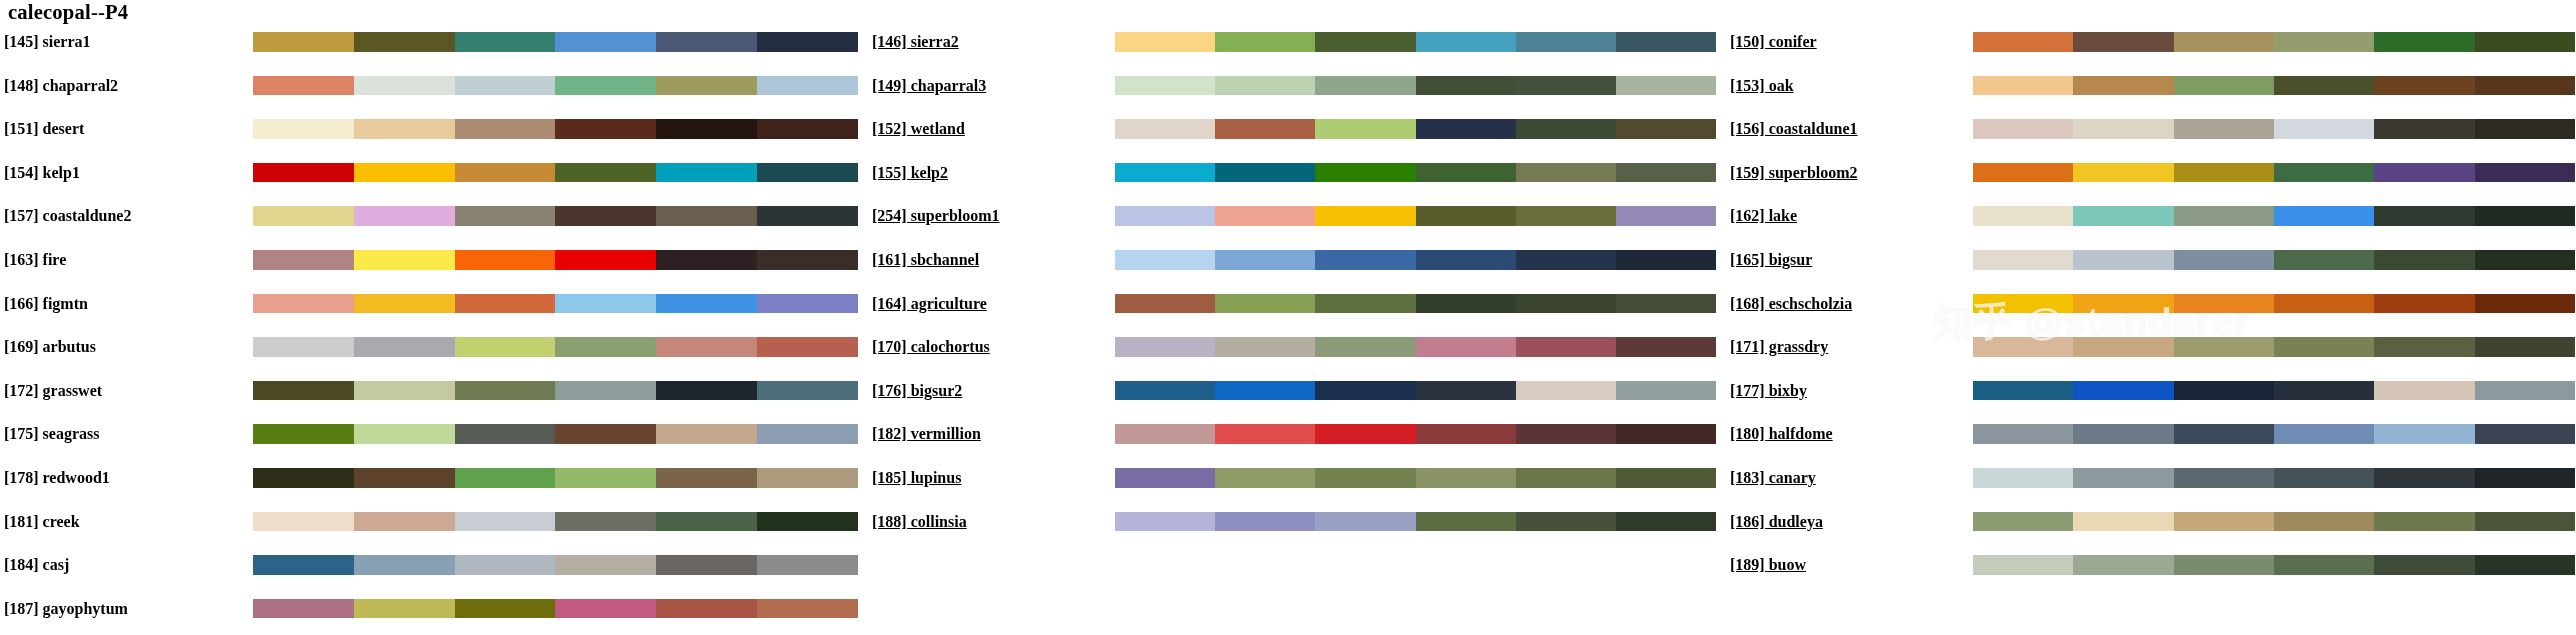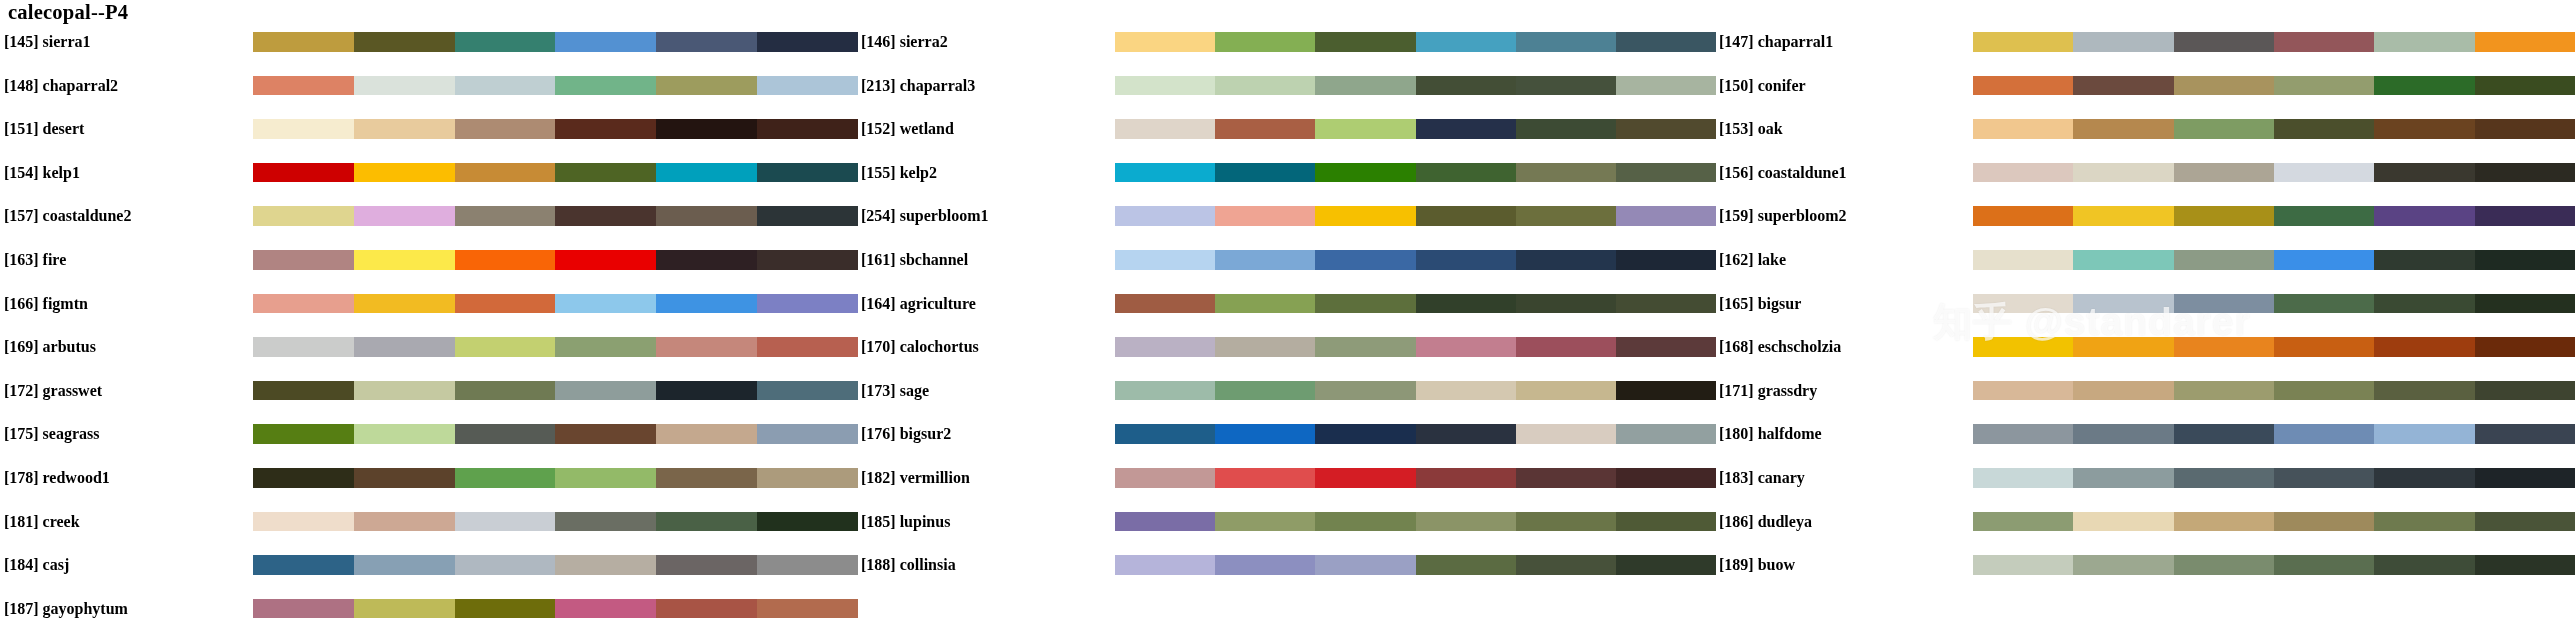--- a/index.html
+++ b/index.html
@@ -55,21 +55,22 @@
     font-weight: bold;
     color: #000000;
     white-space: nowrap;
     padding-left: 3.9px;
     line-height: 23.6px;
     overflow: hidden;
   }
   .col-2 .row-label, .col-3 .row-label {
     width: 257px;
     flex: 0 0 257px;
-    padding-left: 3px;
+    padding-left: 14px;
+    text-decoration: underline;
   }
   .swatch-strip {
     display: flex;
     flex-direction: row;
     height: 19.6px;
     flex: 1 1 auto;
     overflow: hidden;
   }
   .swatch {
     flex: 1 1 0;
@@ -257,21 +258,21 @@
         <div class="swatch-strip">
           <div class="swatch" style="background: rgb(250, 213, 130);"></div>
           <div class="swatch" style="background: rgb(132, 175, 83);"></div>
           <div class="swatch" style="background: rgb(75, 94, 47);"></div>
           <div class="swatch" style="background: rgb(69, 161, 192);"></div>
           <div class="swatch" style="background: rgb(77, 129, 148);"></div>
           <div class="swatch" style="background: rgb(58, 86, 98);"></div>
         </div>
       </div>
       <div class="palette-row">
-        <div class="row-label">[213] chaparral3</div>
+        <div class="row-label">[149] chaparral3</div>
         <div class="swatch-strip">
           <div class="swatch" style="background: rgb(211, 227, 202);"></div>
           <div class="swatch" style="background: rgb(189, 210, 176);"></div>
           <div class="swatch" style="background: rgb(143, 166, 140);"></div>
           <div class="swatch" style="background: rgb(67, 78, 54);"></div>
           <div class="swatch" style="background: rgb(69, 81, 60);"></div>
           <div class="swatch" style="background: rgb(167, 180, 160);"></div>
         </div>
       </div>
       <div class="palette-row">
@@ -334,31 +335,20 @@
         <div class="swatch-strip">
           <div class="swatch" style="background: rgb(186, 177, 196);"></div>
           <div class="swatch" style="background: rgb(180, 173, 160);"></div>
           <div class="swatch" style="background: rgb(142, 155, 121);"></div>
           <div class="swatch" style="background: rgb(194, 126, 143);"></div>
           <div class="swatch" style="background: rgb(156, 79, 92);"></div>
           <div class="swatch" style="background: rgb(92, 58, 58);"></div>
         </div>
       </div>
       <div class="palette-row">
-        <div class="row-label">[173] sage</div>
-        <div class="swatch-strip">
-          <div class="swatch" style="background: rgb(157, 187, 169);"></div>
-          <div class="swatch" style="background: rgb(110, 156, 113);"></div>
-          <div class="swatch" style="background: rgb(141, 151, 119);"></div>
-          <div class="swatch" style="background: rgb(212, 200, 176);"></div>
-          <div class="swatch" style="background: rgb(198, 183, 143);"></div>
-          <div class="swatch" style="background: rgb(34, 29, 20);"></div>
-        </div>
-      </div>
-      <div class="palette-row">
         <div class="row-label">[176] bigsur2</div>
         <div class="swatch-strip">
           <div class="swatch" style="background: rgb(30, 94, 138);"></div>
           <div class="swatch" style="background: rgb(14, 103, 194);"></div>
           <div class="swatch" style="background: rgb(26, 46, 78);"></div>
           <div class="swatch" style="background: rgb(42, 50, 64);"></div>
           <div class="swatch" style="background: rgb(216, 204, 192);"></div>
           <div class="swatch" style="background: rgb(146, 160, 160);"></div>
         </div>
       </div>
@@ -391,31 +381,20 @@
           <div class="swatch" style="background: rgb(140, 143, 192);"></div>
           <div class="swatch" style="background: rgb(154, 160, 196);"></div>
           <div class="swatch" style="background: rgb(91, 107, 66);"></div>
           <div class="swatch" style="background: rgb(71, 81, 58);"></div>
           <div class="swatch" style="background: rgb(47, 58, 42);"></div>
         </div>
       </div>
     </div>
     <div class="palette-column col-3">
       <div class="palette-row">
-        <div class="row-label">[147] chaparral1</div>
-        <div class="swatch-strip">
-          <div class="swatch" style="background: rgb(222, 192, 79);"></div>
-          <div class="swatch" style="background: rgb(174, 184, 190);"></div>
-          <div class="swatch" style="background: rgb(91, 87, 87);"></div>
-          <div class="swatch" style="background: rgb(147, 86, 90);"></div>
-          <div class="swatch" style="background: rgb(169, 188, 168);"></div>
-          <div class="swatch" style="background: rgb(242, 148, 30);"></div>
-        </div>
-      </div>
-      <div class="palette-row">
         <div class="row-label">[150] conifer</div>
         <div class="swatch-strip">
           <div class="swatch" style="background: rgb(212, 112, 58);"></div>
           <div class="swatch" style="background: rgb(107, 74, 62);"></div>
           <div class="swatch" style="background: rgb(168, 147, 94);"></div>
           <div class="swatch" style="background: rgb(147, 157, 110);"></div>
           <div class="swatch" style="background: rgb(44, 107, 40);"></div>
           <div class="swatch" style="background: rgb(58, 76, 32);"></div>
         </div>
       </div>
@@ -487,20 +466,31 @@
       </div>
       <div class="palette-row">
         <div class="row-label">[171] grassdry</div>
         <div class="swatch-strip">
           <div class="swatch" style="background: rgb(216, 184, 152);"></div>
           <div class="swatch" style="background: rgb(199, 168, 128);"></div>
           <div class="swatch" style="background: rgb(156, 156, 110);"></div>
           <div class="swatch" style="background: rgb(122, 130, 84);"></div>
           <div class="swatch" style="background: rgb(90, 96, 64);"></div>
           <div class="swatch" style="background: rgb(62, 68, 48);"></div>
+        </div>
+      </div>
+      <div class="palette-row">
+        <div class="row-label">[177] bixby</div>
+        <div class="swatch-strip">
+          <div class="swatch" style="background: rgb(27, 94, 131);"></div>
+          <div class="swatch" style="background: rgb(14, 84, 196);"></div>
+          <div class="swatch" style="background: rgb(26, 36, 56);"></div>
+          <div class="swatch" style="background: rgb(38, 48, 60);"></div>
+          <div class="swatch" style="background: rgb(212, 196, 182);"></div>
+          <div class="swatch" style="background: rgb(140, 154, 158);"></div>
         </div>
       </div>
       <div class="palette-row">
         <div class="row-label">[180] halfdome</div>
         <div class="swatch-strip">
           <div class="swatch" style="background: rgb(140, 150, 158);"></div>
           <div class="swatch" style="background: rgb(107, 122, 134);"></div>
           <div class="swatch" style="background: rgb(58, 74, 90);"></div>
           <div class="swatch" style="background: rgb(110, 140, 180);"></div>
           <div class="swatch" style="background: rgb(148, 180, 214);"></div>

